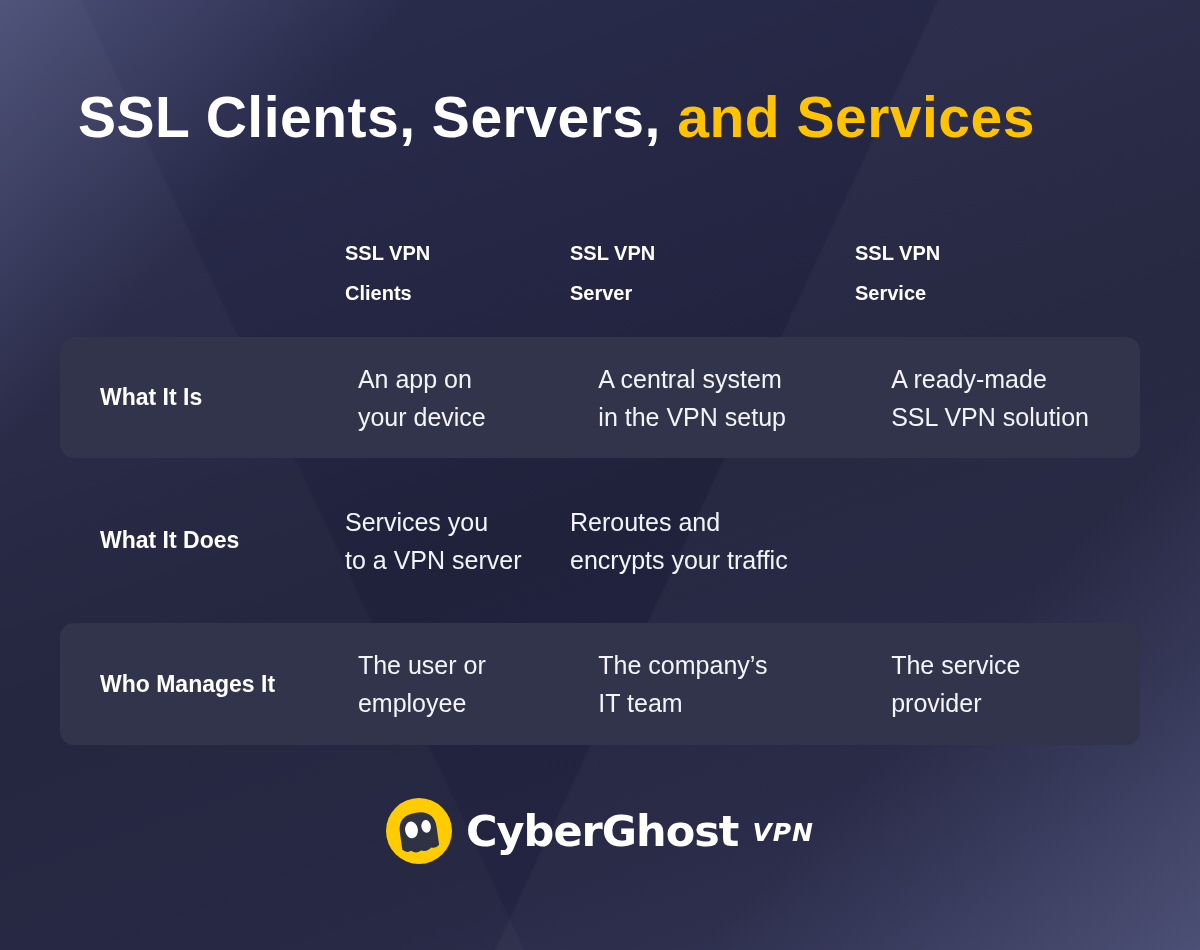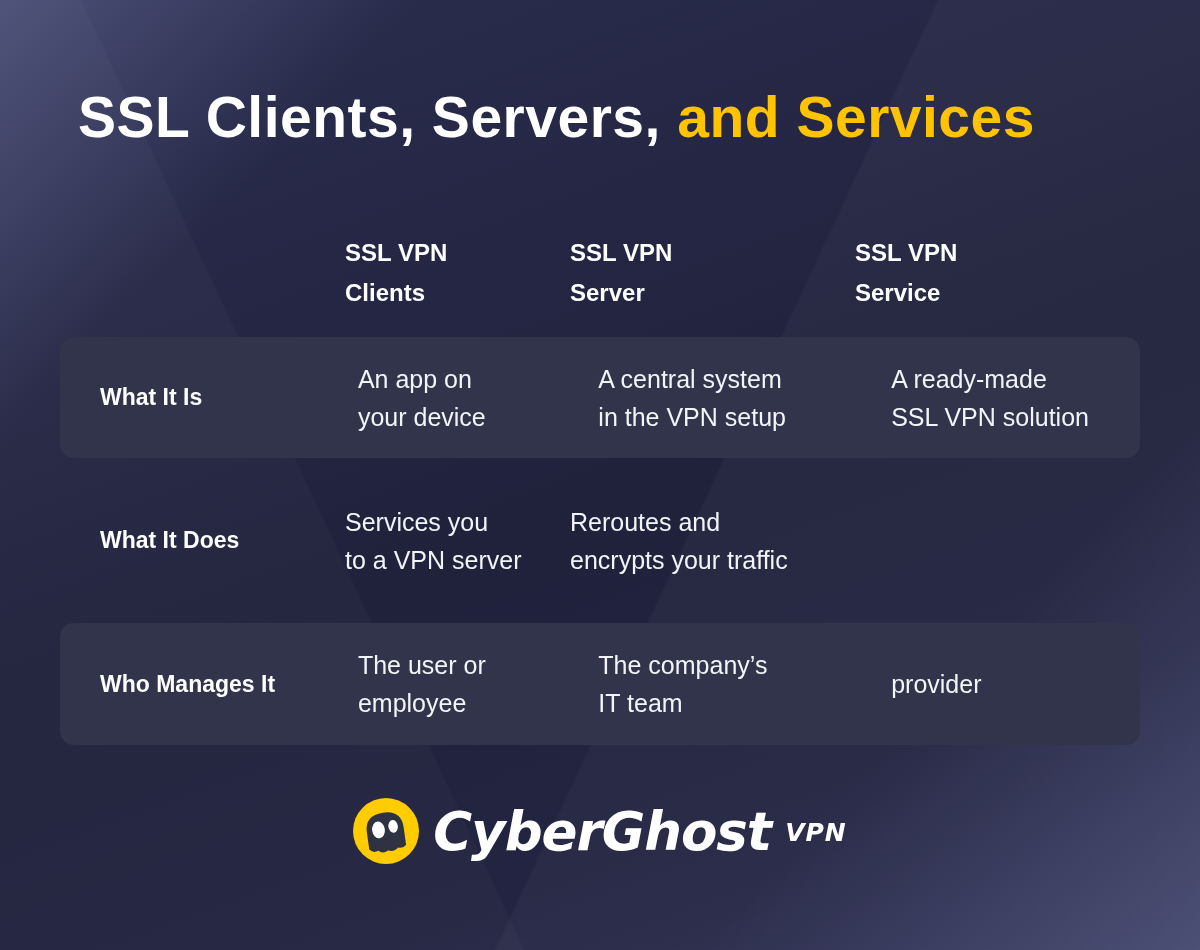--- a/index.html
+++ b/index.html
@@ -33,38 +33,38 @@
   }
   .title .yellow { color:#FFC300; }
 
   
   .cols { position:absolute; left:60px; width:1080px; display:flex; }
   .col-label { width:285px; padding-left:40px; }
   .col-c1    { width:225px; }
   .col-c2    { width:285px; }
   .col-c3    { width:285px; }
 
-  .thead { top:233px; font-size:24px; font-weight:bold; line-height:40px; }
+  .thead { top:233px; font-size:20px; font-weight:bold; line-height:40px; }
 
   .trow { align-items:center; border-radius:14px; }
   .trow.highlight { background:#31344B;gap:44px; }
   .row-1 { top:337px; height:121px; }
   .row-2 { top:458px; height:165px; }
   .row-3 { top:623px; height:122px; }
 
   .row-label { font-size:23px; font-weight:bold; color:#ffffff; }
   .cell { font-size:25px; line-height:38px; color:#F3F4F8; font-weight:normal; }
 
   .logo {
     position:absolute; top:798px; left:0; right:0;
     display:flex; justify-content:center; align-items:center; gap:14px;
   }
   .ghost-badge { width:66px; height:66px; display:block; }
   .brand {
-    font-size:53px; font-weight:bold; font-style:italic;
+    font-size:43px; font-weight:bold; 
     letter-spacing:-1px; color:#ffffff;
     font-family:"DejaVu Sans", sans-serif;
   }
   .brand-suffix {
     font-size:25px; font-weight:bold; font-style:italic;
     letter-spacing:1px; color:#ffffff; margin-top:2px;
     font-family:"DejaVu Sans", sans-serif;
   }
 </style>
 </head>
@@ -124,20 +124,21 @@
     <div class="col-label row-label">Who Manages It</div>
     <div class="col-c1 cell">
       <div>The user or</div>
       <div>employee</div>
     </div>
     <div class="col-c2 cell">
       <div>The company’s</div>
       <div>IT team</div>
     </div>
     <div class="col-c3 cell">
+      <div>The service</div>
       <div>provider</div>
     </div>
   </div>
 
   <div class="logo">
     <svg class="ghost-badge" viewBox="0 0 64 64" aria-hidden="true">
       <circle cx="32" cy="32" r="32" fill="#FFCC00"></circle>
       <g transform="rotate(-8 32 36)">
         <path d="M14 31 q0 -17 18 -17 q18 0 18 17 v17 q-3.5 3.5 -8 1.5 q-4.5 4 -10 1.5 q-5.5 3 -9.5 -1 q-5 2 -8.5 -2.5 z" fill="#2E3243"></path>
         <ellipse cx="25.5" cy="30" rx="6.2" ry="8.2" fill="#ffffff"></ellipse>

